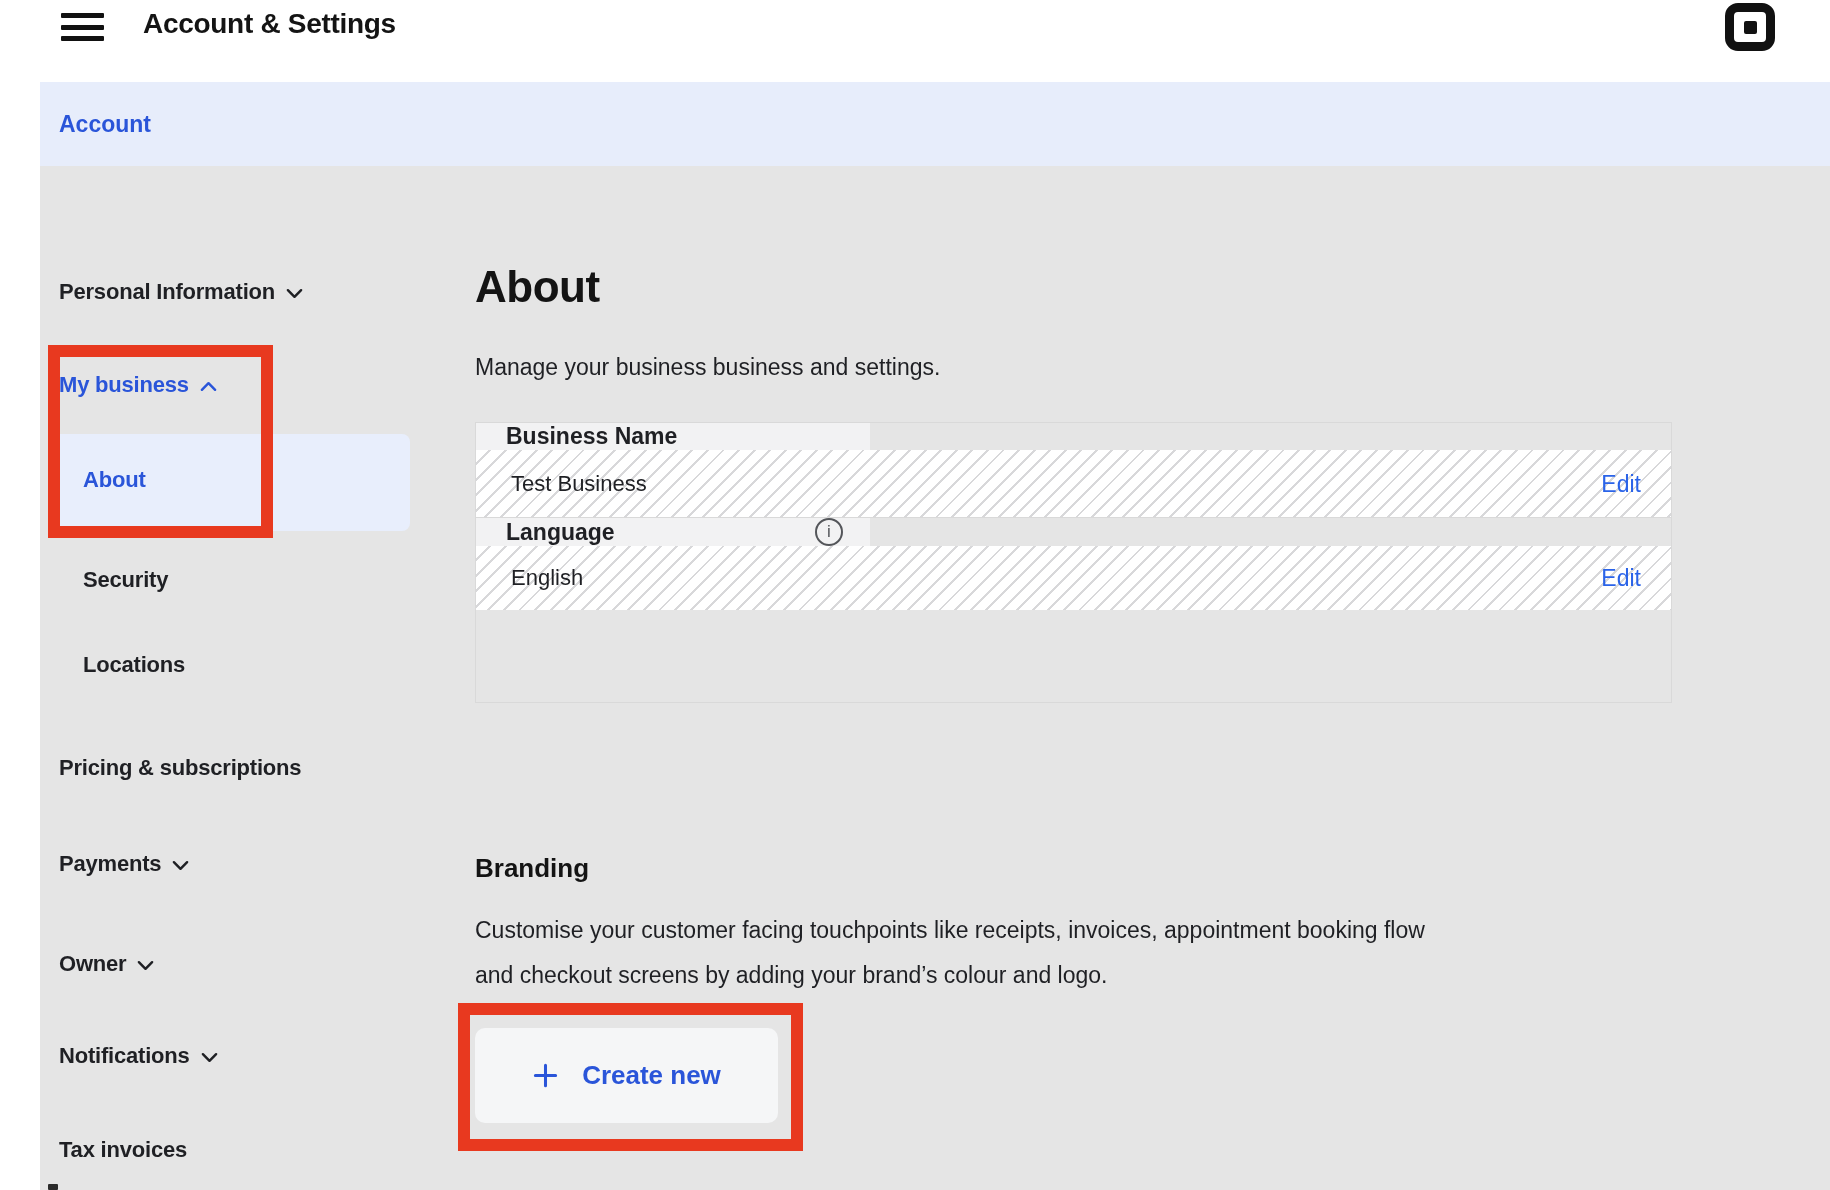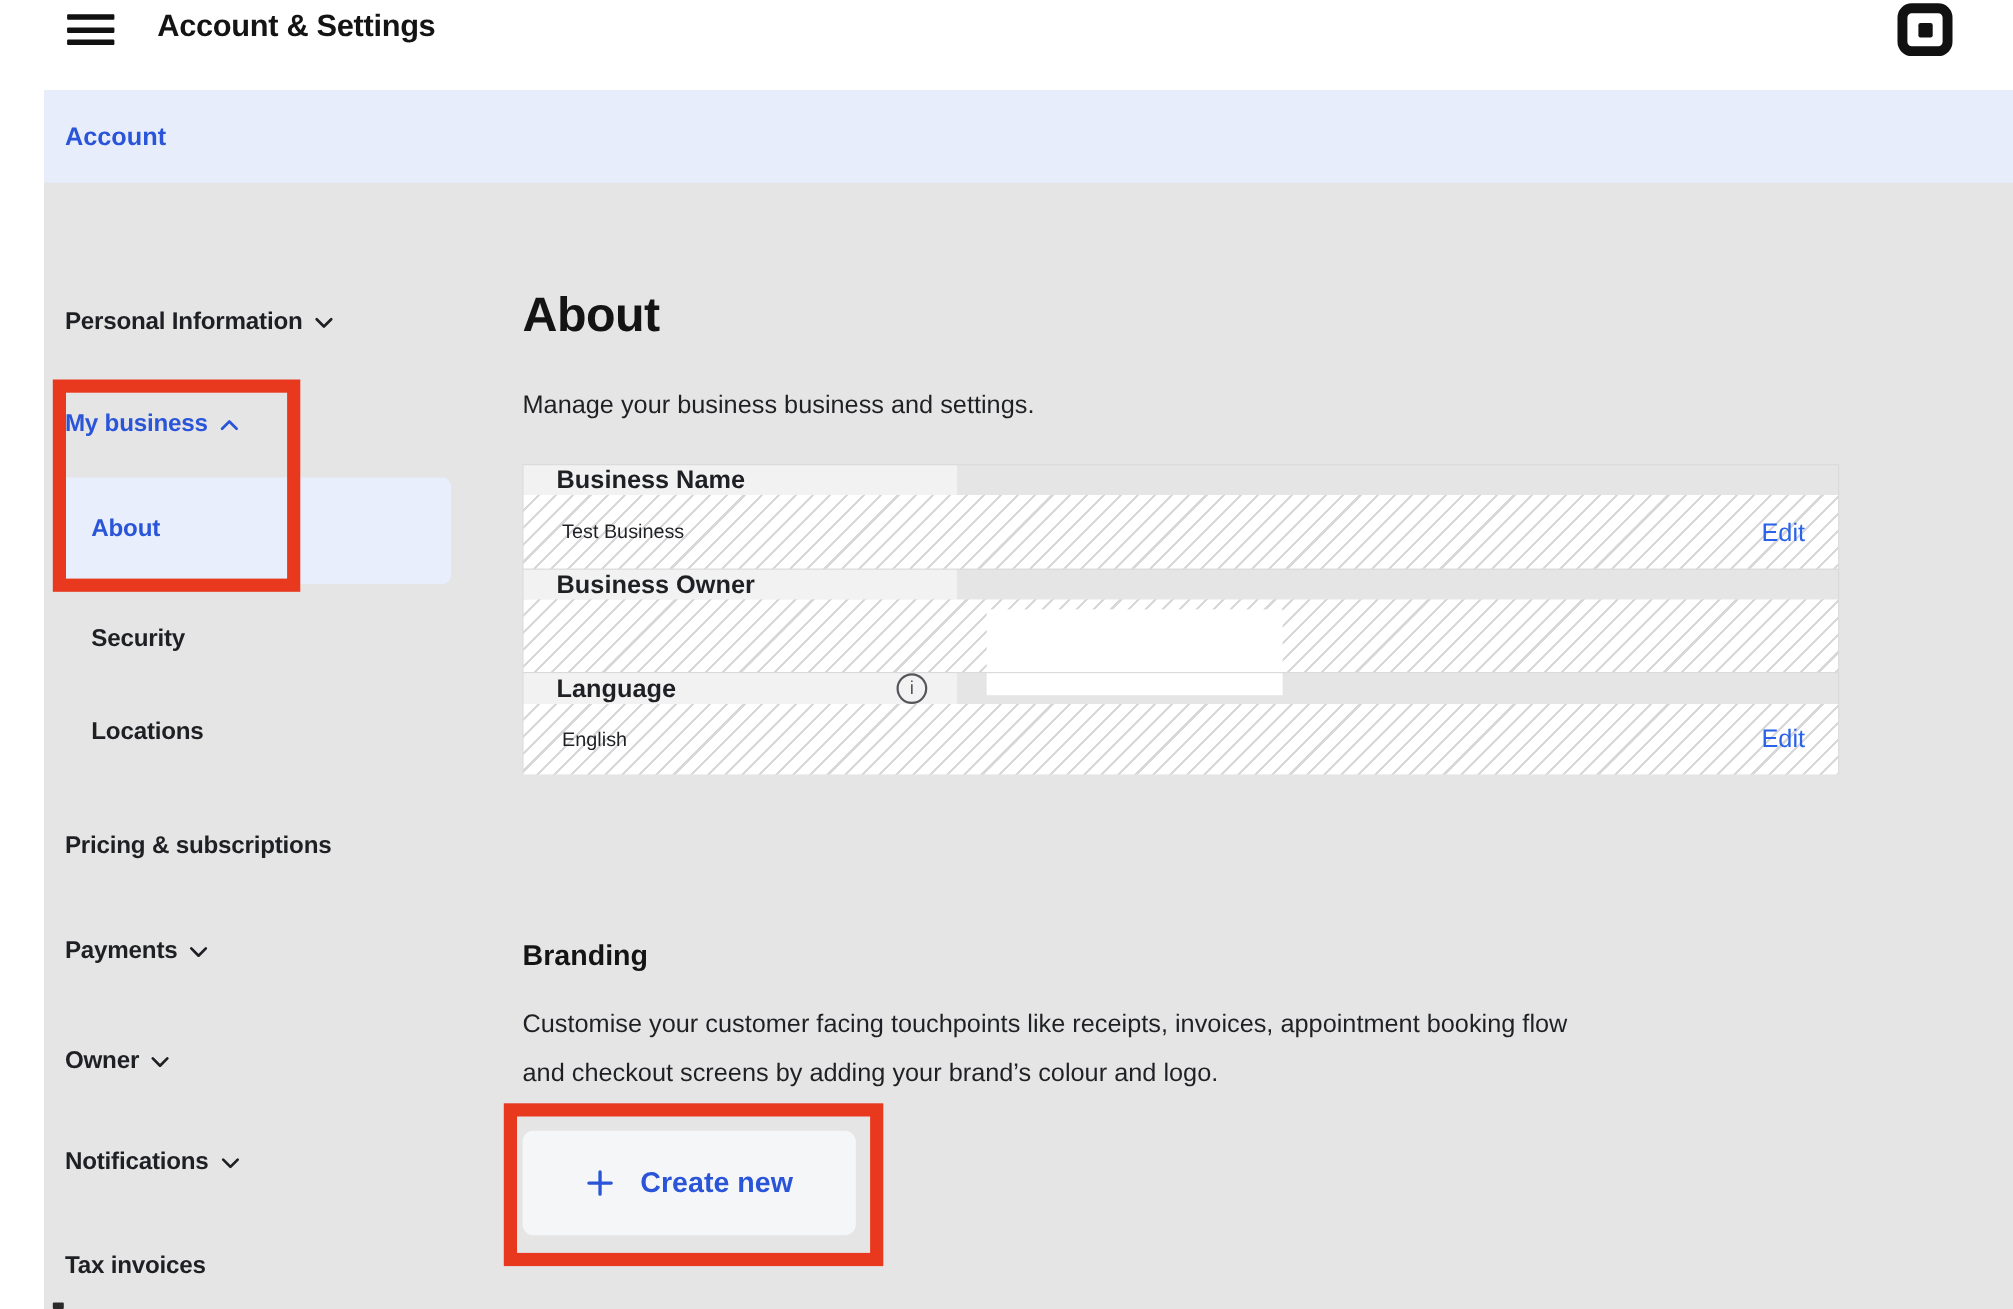--- a/index.html
+++ b/index.html
@@ -45,21 +45,21 @@
 
   .settings-table { position:absolute; left:435px; top:422px; width:1197px; height:281px;
     border:1px solid var(--border,#d9d9d9); }
   .t-row { position:relative; display:flex; width:100%; height:94px;flex-direction:column; }
   .t-row + .t-row { border-top:1px solid var(--border,#d9d9d9); }
   .t-row:last-child { height:93px; }
   .t-label { width:394px; background:var(--label_cell_bg,#f2f2f3); display:flex; align-items:center;
     padding-left:30px; font-size:23px; font-weight:700; color:#1f2024; }
   .t-value { flex:1; position:relative; display:flex; align-items:center; padding-left:35px;
     background:repeating-linear-gradient(135deg, #ffffff 0px, #ffffff 9px, var(--hatch_line,#d8d8da) 9px, var(--hatch_line,#d8d8da) 11px); }
-  .t-value .val { font-size:18px; color:#1f2024; position:relative; }
+  .t-value .val { font-size:22px; color:#1f2024; position:relative; }
   .edit-link { position:absolute; right:30px; top:50%; transform:translateY(-50%);
     font-size:23px; color:#2a63e8; text-decoration:none; cursor:pointer; }
   .info-icon { margin-left:auto; margin-right:27px; width:28px; height:28px; border:2px solid #54565a;
     border-radius:50%; display:flex; align-items:center; justify-content:center;
     font-size:17px; font-weight:400; color:#54565a; font-style:normal; cursor:pointer; flex:0 0 auto; }
   .redacted-box { position:absolute; left:421px; top:9px; width:269px; height:78px; background:#ffffff; }
 
   .branding-title { position:absolute; left:435px; top:853px; font-size:26px; font-weight:700; color:#141414; }
   .branding-desc { position:absolute; left:435px; top:908px; font-size:23px; color:#1f2024; line-height:45px; }
 
@@ -176,26 +176,20 @@
     <div class="settings-table">
 
       <div class="t-row">
         <div class="t-label">Business Name</div>
         <div class="t-value">
           <span class="val">Test Business</span>
           <a class="edit-link">Edit</a>
         </div>
       </div>
 
-      <div class="t-row">
-        <div class="t-label">Business Owner</div>
-        <div class="t-value">
-          <div class="redacted-box"></div>
-        </div>
-      </div>
 
       <div class="t-row">
         <div class="t-label">
           <span>Language</span>
           <span class="info-icon">i</span>
         </div>
         <div class="t-value">
           <span class="val">English</span>
           <a class="edit-link">Edit</a>
         </div>

